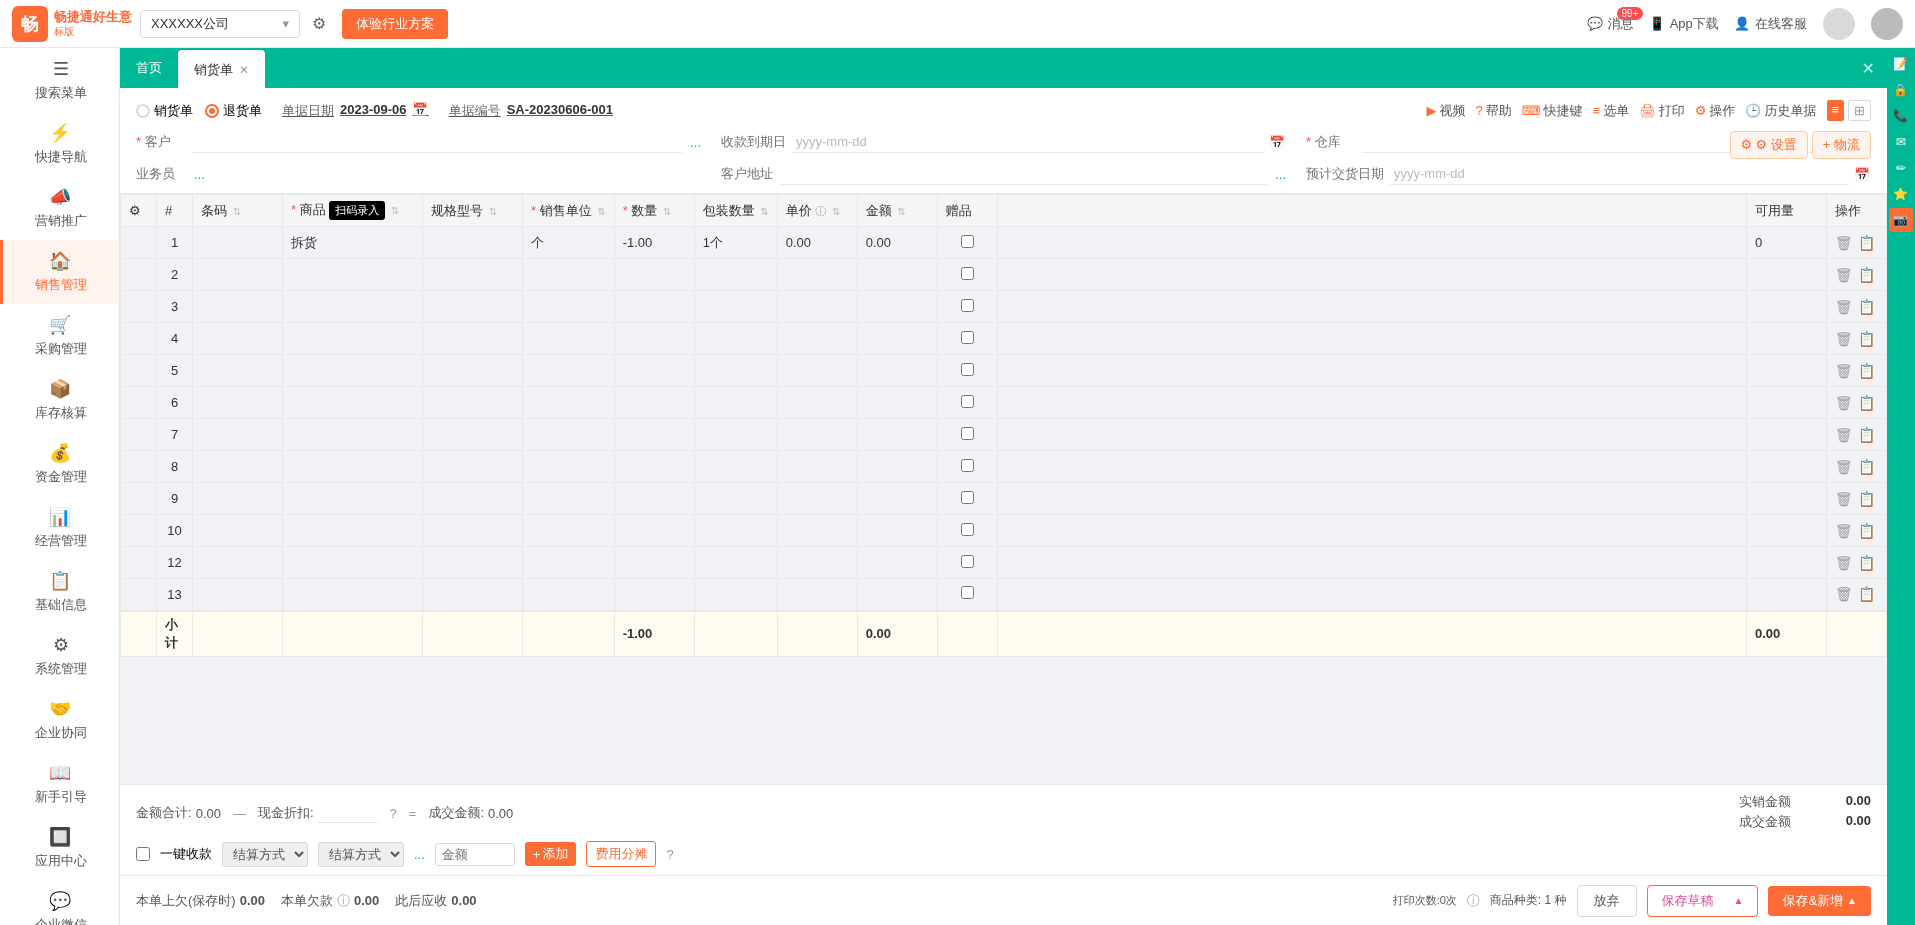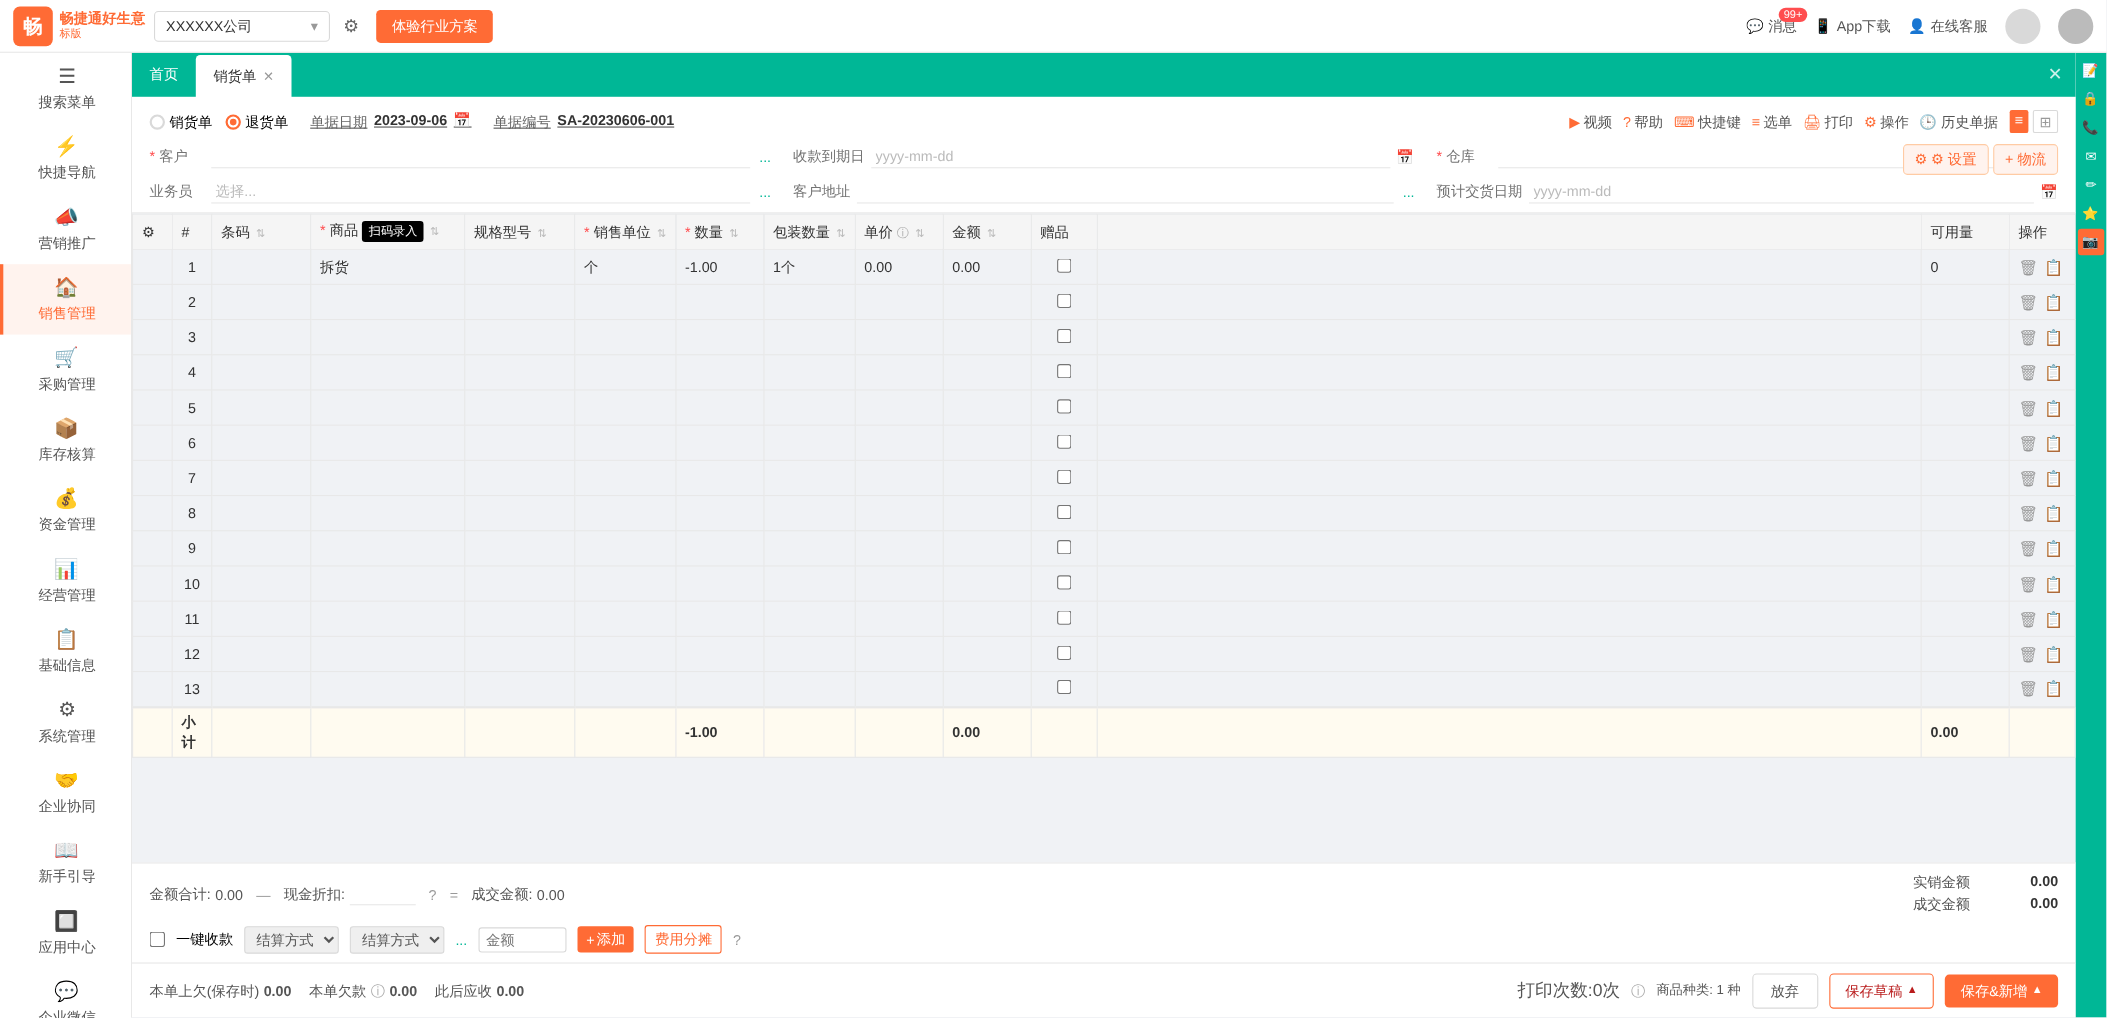--- a/index.html
+++ b/index.html
@@ -422,40 +422,40 @@
       display: flex;
       align-items: center;
       gap: 4px;
     }
     .footer-right {
       margin-left: auto;
       display: flex;
       align-items: center;
       gap: 10px;
     }
-    .print-info { color: #555; font-size: 16px; }
+    .print-info { color: #555; font-size: 11px; }
     .product-kind { color: #555; font-size: 12px; }
     .discard-btn {
       border: 1px solid #d9d9d9;
       background: #fff;
       border-radius: 4px;
       padding: 6px 16px;
       cursor: pointer;
       color: #555;
     }
     .save-draft-btn {
       border: 1px solid #ff6b35;
       background: #fff;
-      color: #b91c1c;
+      color: #ec4899;
       border-radius: 4px;
       padding: 6px 14px;
       cursor: pointer;
       display: flex;
       align-items: center;
-      gap: 4px;
+      gap: 20px;
     }
     .save-new-btn {
       background: #ff6b35;
       color: #fff;
       border: none;
       border-radius: 4px;
       padding: 6px 14px;
       cursor: pointer;
       display: flex;
       align-items: center;
@@ -713,21 +713,20 @@
             <span class="form-cal-icon">📅</span>
           </div>
           <div class="form-row">
             <span class="form-label required">仓库</span>
             <input class="form-input" type="text" style="flex: 1 1 0%;">
             <span class="form-input-dots">...</span>
           </div>
 
           <div class="form-row">
             <span class="form-label">业务员</span>
-            <input class="form-input" type="text" placeholder="选择..." style="flex: 1 1 0%;">
             <span class="form-input-dots">...</span>
           </div>
           <div class="form-row">
             <span class="form-label">客户地址</span>
             <input class="form-input" type="text" style="flex: 1 1 0%;">
             <span class="form-input-dots">...</span>
           </div>
           <div class="form-row">
             <span class="form-label">预计交货日期</span>
             <input class="form-input" type="text" placeholder="yyyy-mm-dd" style="flex: 1 1 0%;">
@@ -1016,43 +1015,20 @@
     <td></td>
     <td>
       <div class="action-icons">
         <span class="action-icon">🗑</span>
         <span class="action-icon">📋</span>
       </div>
     </td>
   </tr>
               <tr>
     <td class="num-cell"></td>
-    <td class="num-cell">11</td>
-    <td></td>
-    <td></td>
-    <td></td>
-    <td></td>
-    <td></td>
-    <td></td>
-    <td></td>
-    <td></td>
-    <td style="text-align:center;">
-      <input type="checkbox" style="">
-    </td>
-    <td></td>
-    <td></td>
-    <td>
-      <div class="action-icons">
-        <span class="action-icon">🗑</span>
-        <span class="action-icon">📋</span>
-      </div>
-    </td>
-  </tr>
-              <tr>
-    <td class="num-cell"></td>
     <td class="num-cell">12</td>
     <td></td>
     <td></td>
     <td></td>
     <td></td>
     <td></td>
     <td></td>
     <td></td>
     <td></td>
     <td style="text-align:center;">

